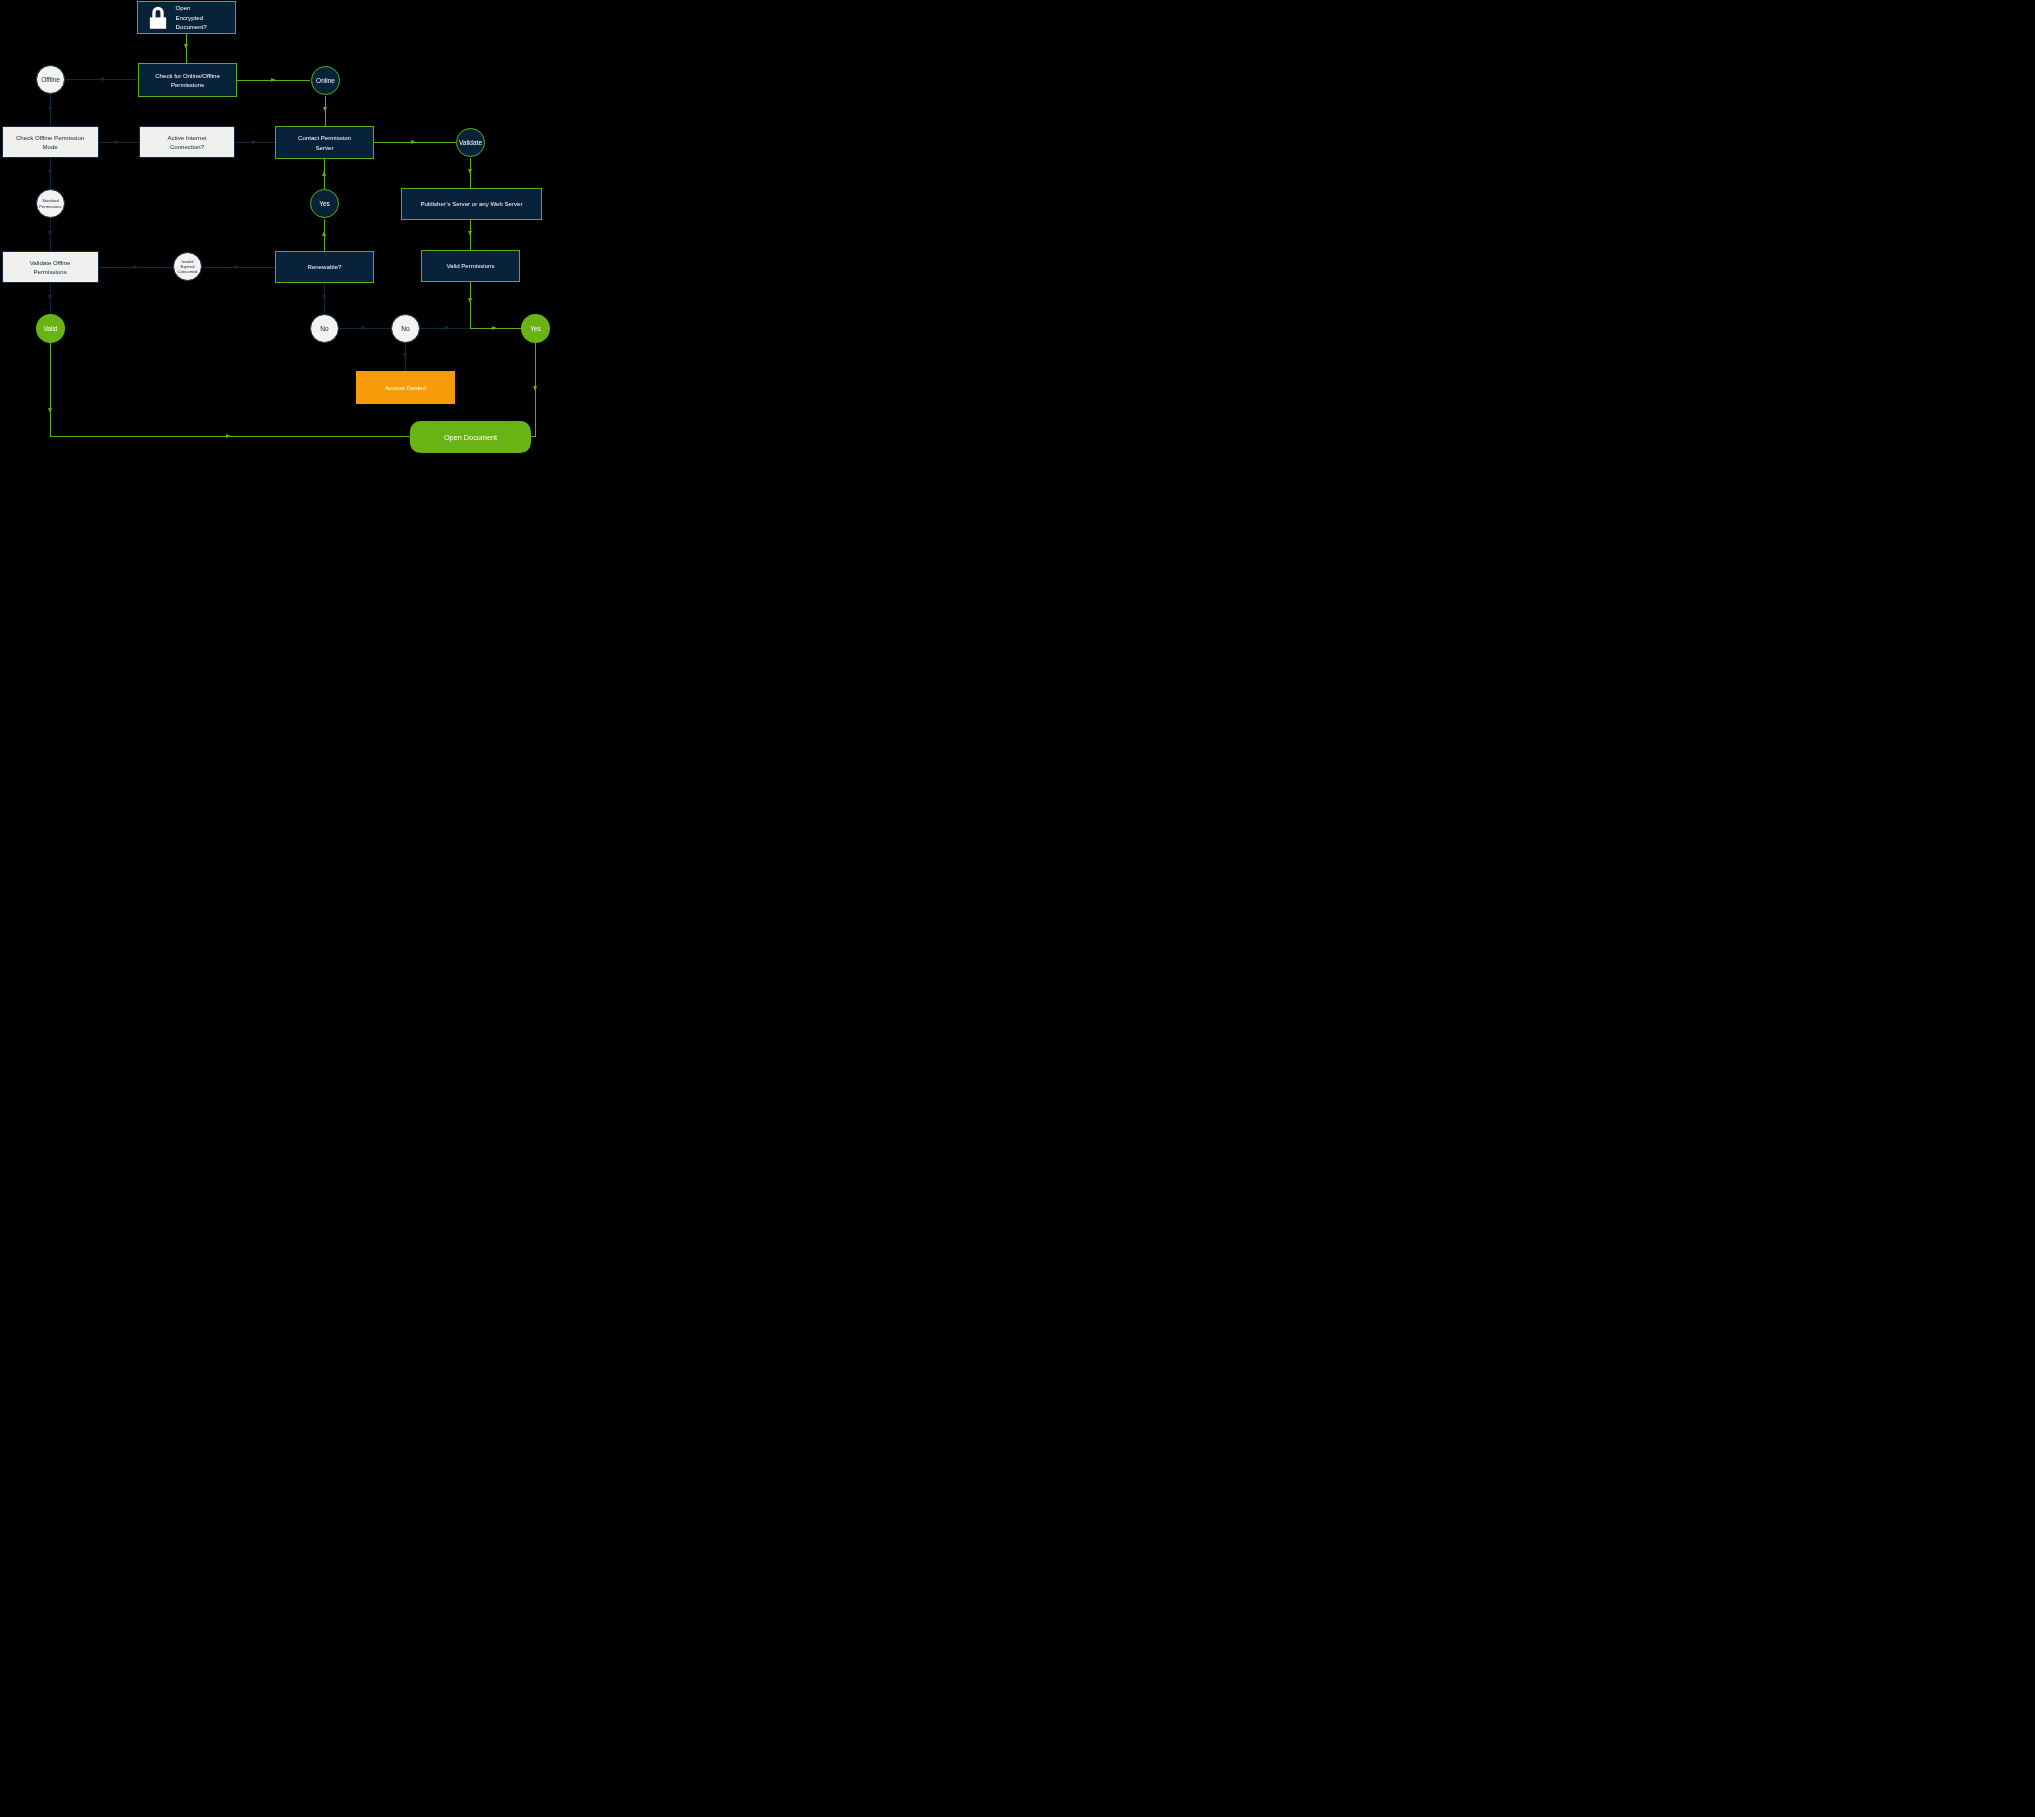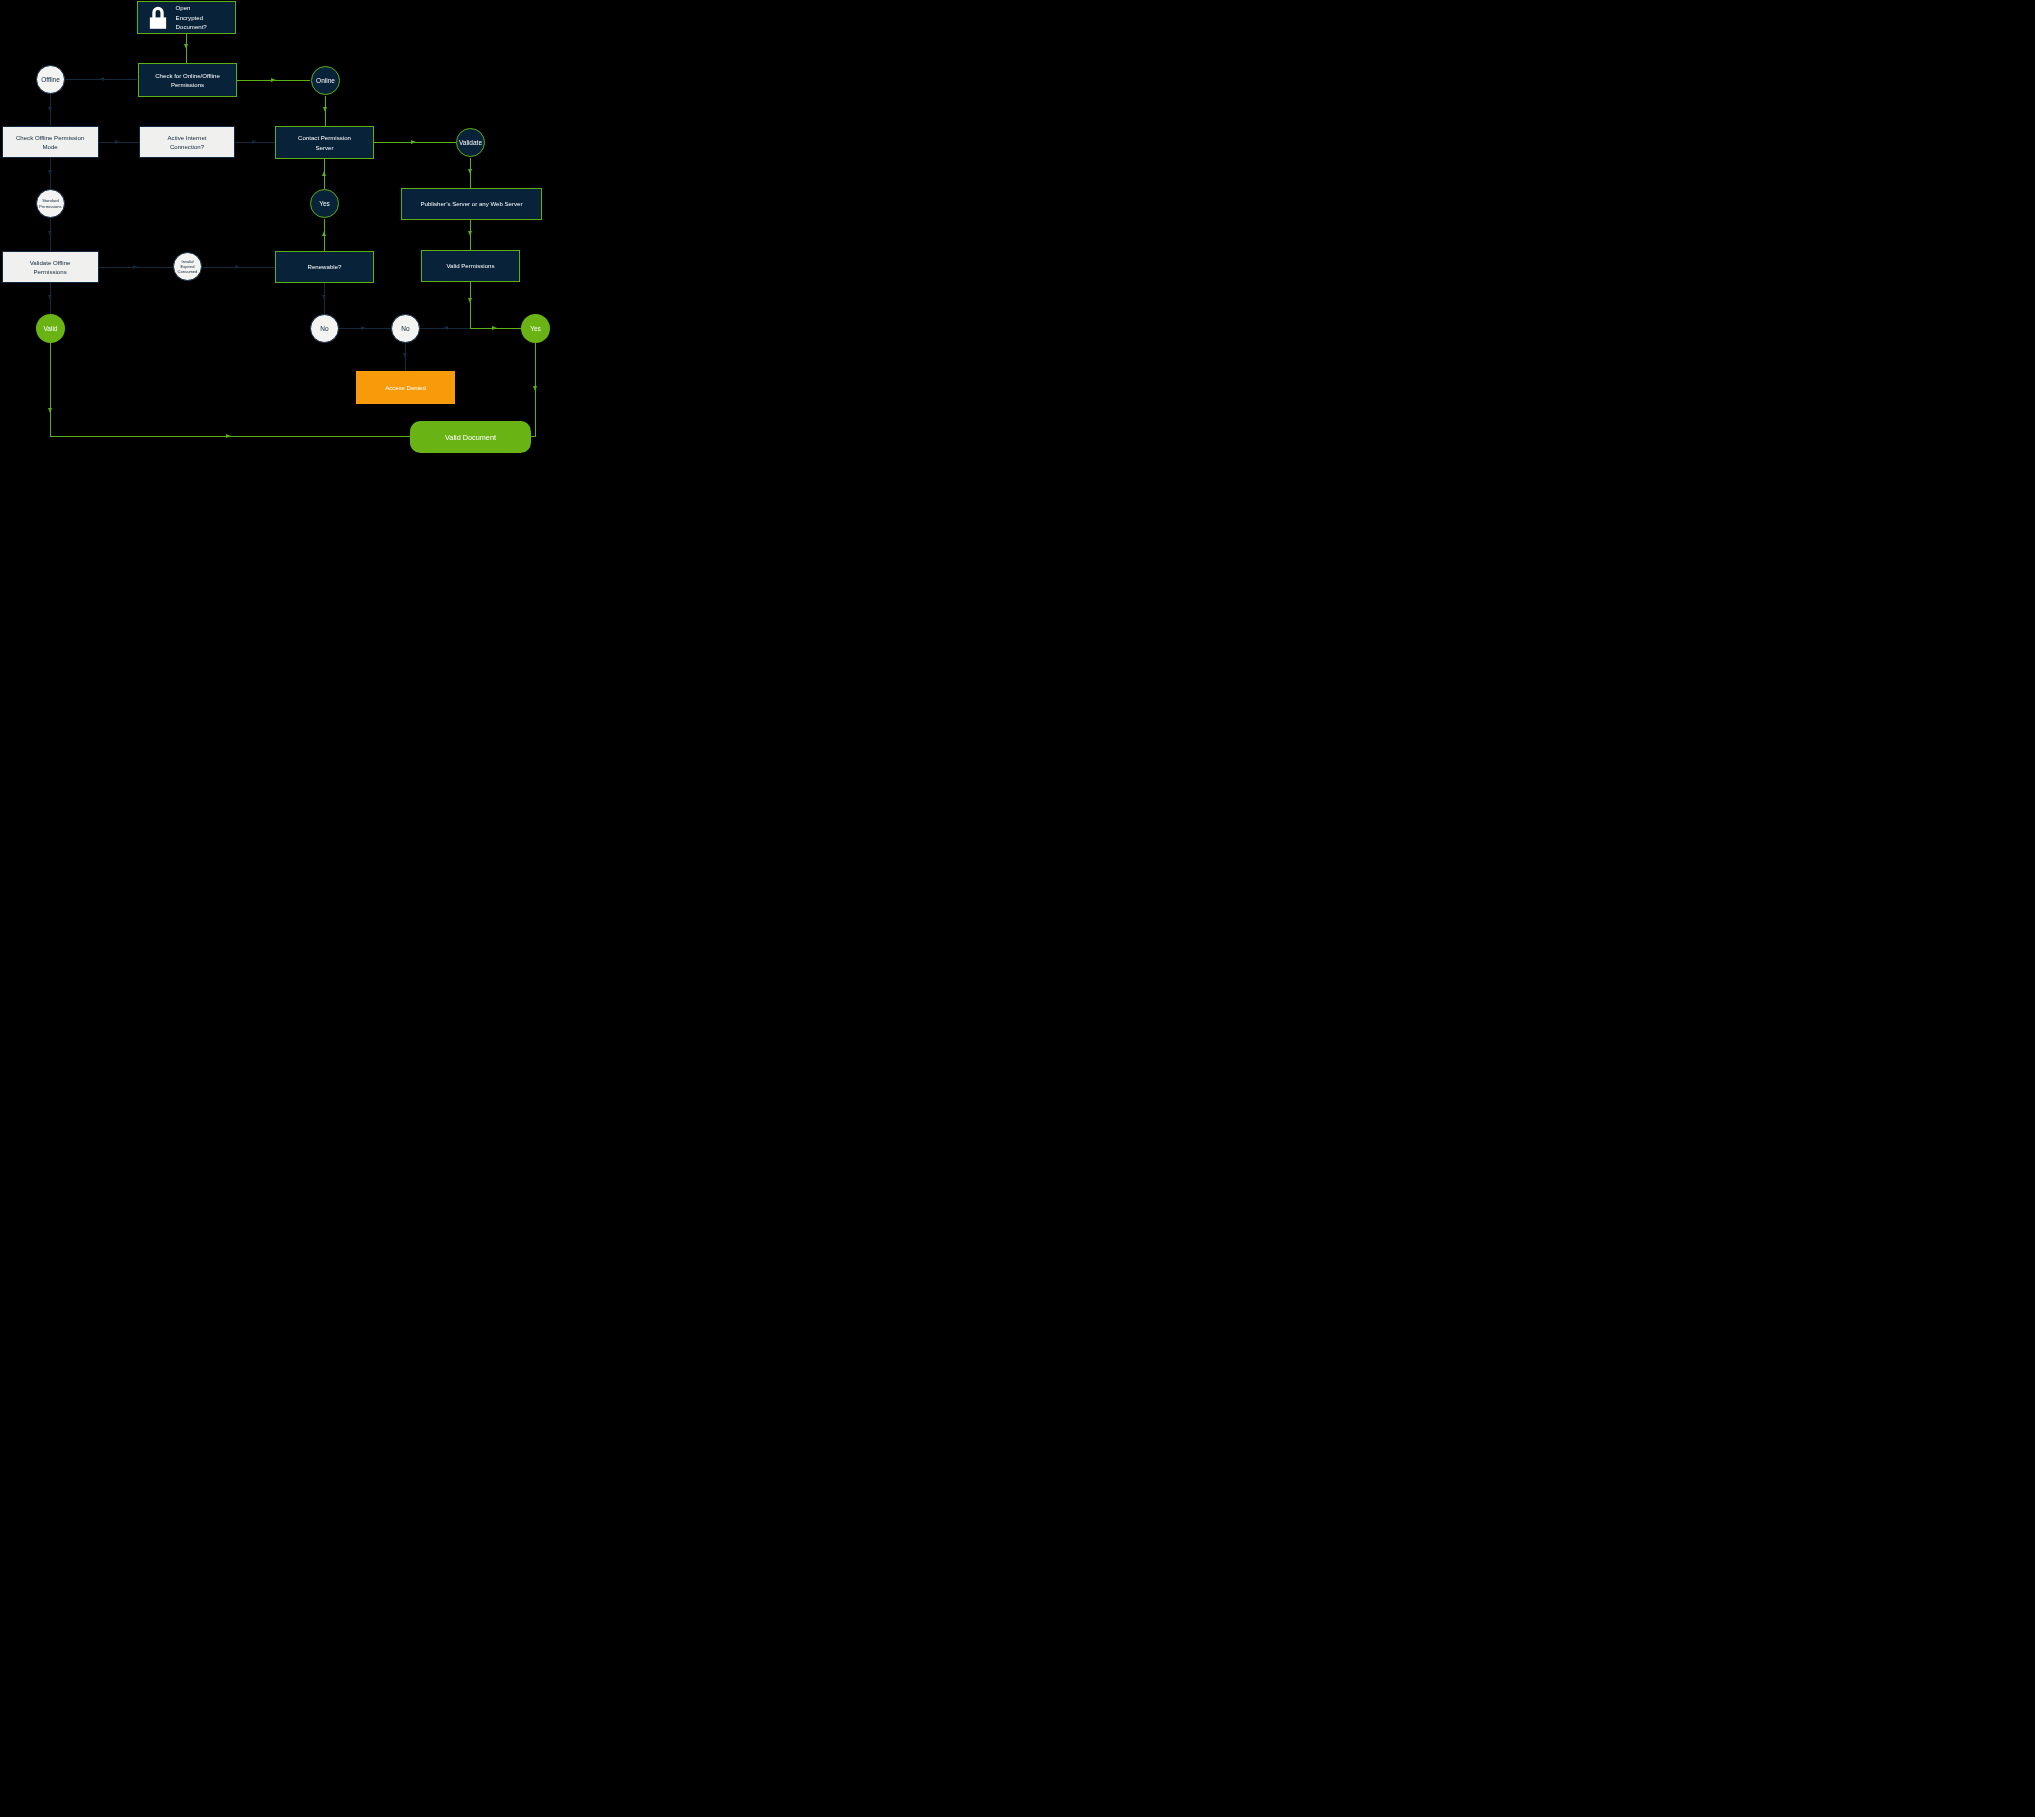--- a/index.html
+++ b/index.html
@@ -216,17 +216,17 @@
 
   <div class="node circle green fs16" style="left:521px;top:314px;width:29px;height:29px">
     <span>Yes</span>
   </div>
 
   <div class="node orange-box fs15" style="left:356px;top:371px;width:99px;height:33px">
     <span>Access Denied</span>
   </div>
 
   <div class="node green-pill fs18" style="left:410px;top:421px;width:121px;height:32px">
-    <span>Valid Document</span>
+    <span>Open Document</span>
   </div>
 
 </div>
 
 
 </body></html>

